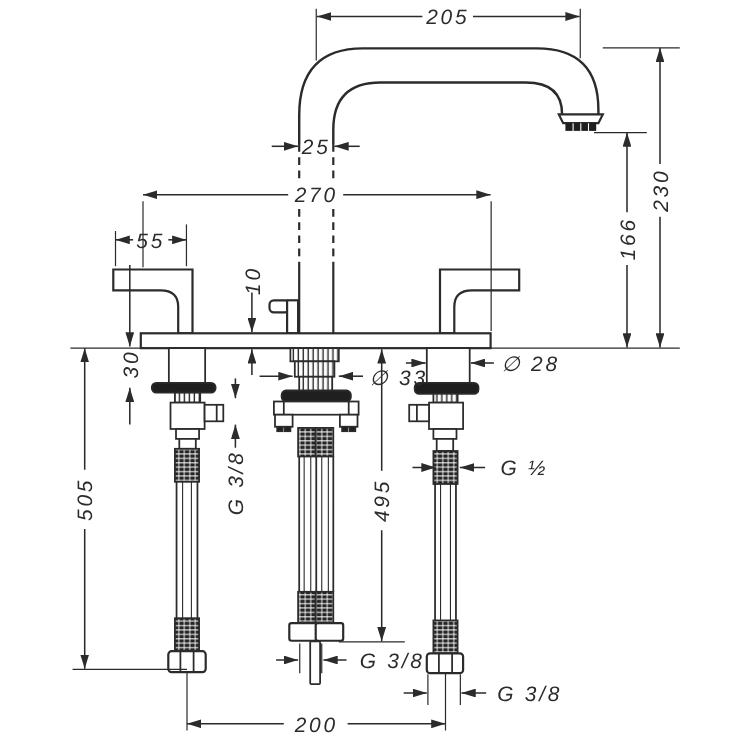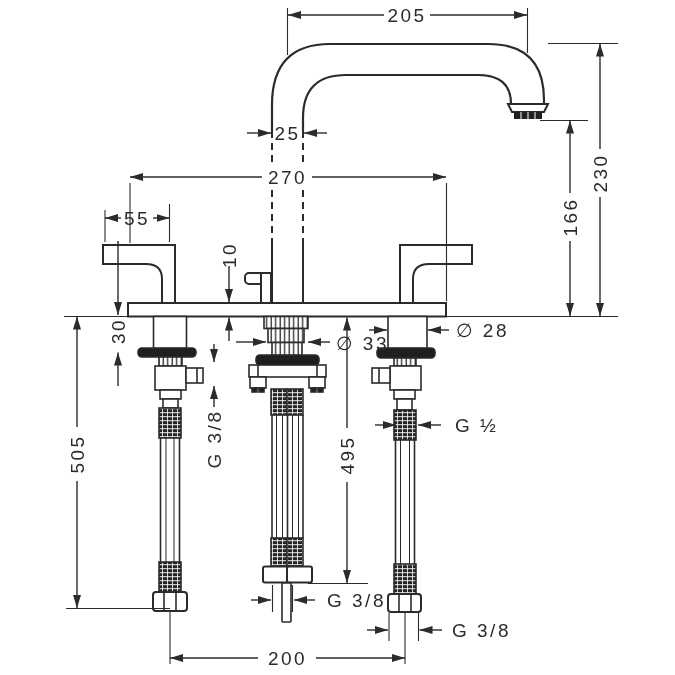--- a/index.html
+++ b/index.html
@@ -1,17 +1,17 @@
 <!DOCTYPE html>
 <html><head>
 <meta charset="utf-8">
 <style>
   html,body{margin:0;padding:0;background:#ffffff;}
   .stage{position:relative;width:675px;height:675px;background:#ffffff;overflow:hidden;
-         font-family:"Liberation Sans", sans-serif;}
+         font-family:"Liberation Sans", sans-serif;font-style:italic;}
   svg text{font-family:"Liberation Sans", sans-serif;font-size:19px;letter-spacing:2.5px;
            fill:#2b2b2b;}
 </style>
 </head>
 <body>
 
 <div class="stage">
 <svg width="675" height="675" viewBox="0 0 675 675">
   <defs>
     <marker id="ah" viewBox="0 0 13 8" refX="13" refY="4" markerWidth="13" markerHeight="8" markerUnits="userSpaceOnUse" orient="auto-start-reverse">

